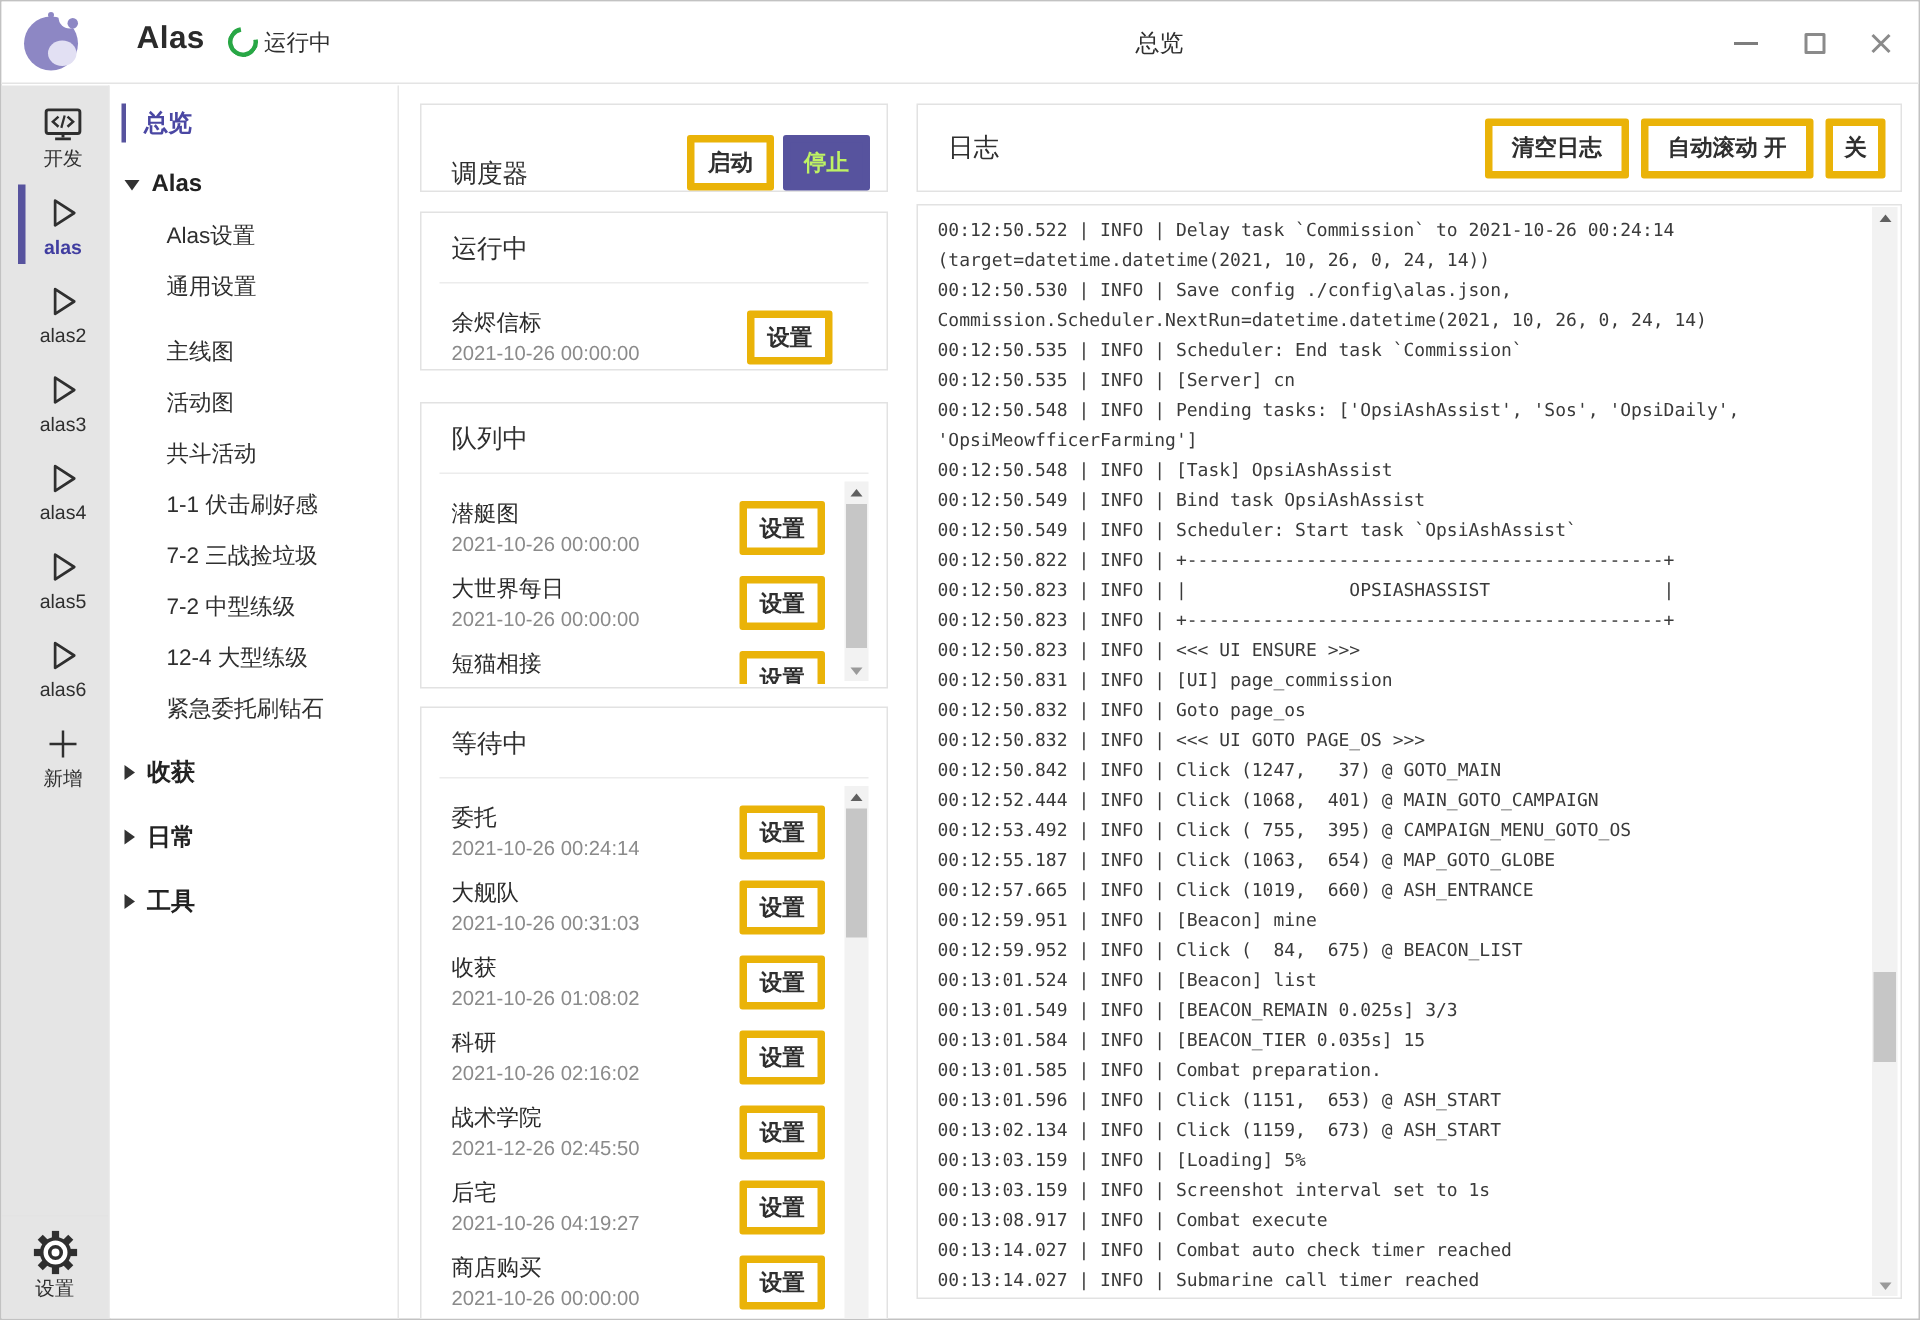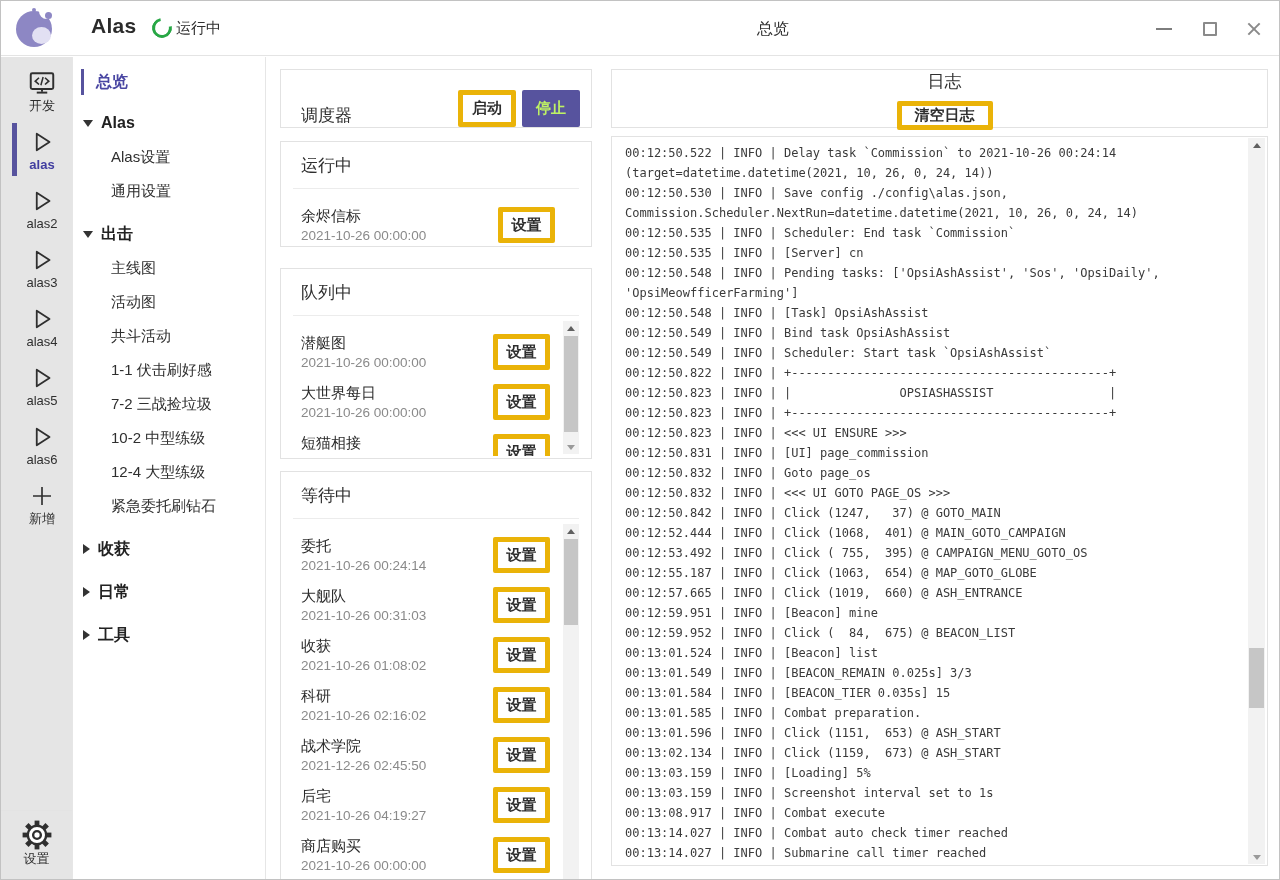--- a/index.html
+++ b/index.html
@@ -87,21 +87,21 @@
   .task-section .vscroll { right:12px; top:52px; bottom:4px; }
   .vs-btn { position:absolute; left:0; right:0; height:14px; display:flex; align-items:center; justify-content:center; }
   .vs-up { top:0; } .vs-down { bottom:0; }
   .vs-arr-up { width:0;height:0;border-left:4px solid transparent;border-right:4px solid transparent;border-bottom:5px solid #606060; }
   .vs-arr-down { width:0;height:0;border-left:4px solid transparent;border-right:4px solid transparent;border-top:5px solid #9a9a9a; }
   .vs-thumb { position:absolute; left:1px; right:1px; background:#c6c6c6; }
   #sec-queue .vs-thumb { top:15px; height:96px; }
   #sec-waiting .vs-thumb { top:15px; height:86px; }
 
   
-  #log-head { left:610px; top:68px; width:657px; height:59px; display:flex; align-items:center; padding:0 10px 0 20px; gap:8px;flex-direction:column; }
+  #log-head { left:610px; top:68px; width:657px; height:59px; display:flex; align-items:center; padding:0 10px 0 20px; gap:8px; }
   .log-title { flex:1; font-size:17px; }
   #btn-clear { height:40px; padding:0 13px; }
   #btn-autoscroll { height:40px; padding:0 13px; }
   #btn-off { height:40px; width:40px; }
   #log-body { left:610px; top:135px; width:657px; height:730px; }
   .log-lines { position:absolute; left:13px; top:6px; right:26px; bottom:4px; overflow:hidden;
     font-family:"DejaVu Sans Mono", monospace; font-size:12px; line-height:20px; color:#3a3a3a; white-space:pre; }
   #log-scroll { right:2px; top:1px; bottom:1px; width:17px; }
   #log-scroll .vs-thumb { top:510px; height:60px; }
 </style>
@@ -216,31 +216,27 @@
     <div class="mg-header">
       <i class="tri tri-down"></i>
       <span class="mg-label">Alas</span>
     </div>
     <div class="mg-items">
           <div class="mg-item">Alas设置</div>
           <div class="mg-item">通用设置</div>
         </div>
   </div>
       <div class="menu-group">
-    <div class="mg-header">
-      <i class="tri tri-down"></i>
-      <span class="mg-label">出击</span>
-    </div>
     <div class="mg-items">
           <div class="mg-item">主线图</div>
           <div class="mg-item">活动图</div>
           <div class="mg-item">共斗活动</div>
           <div class="mg-item">1-1 伏击刷好感</div>
           <div class="mg-item">7-2 三战捡垃圾</div>
-          <div class="mg-item">10-2 中型练级</div>
+          <div class="mg-item">7-2 中型练级</div>
           <div class="mg-item">12-4 大型练级</div>
           <div class="mg-item">紧急委托刷钻石</div>
         </div>
   </div>
       <div class="menu-group">
     <div class="mg-header">
       <i class="tri tri-right"></i>
       <span class="mg-label">收获</span>
     </div>
     <div class="mg-items"></div>

